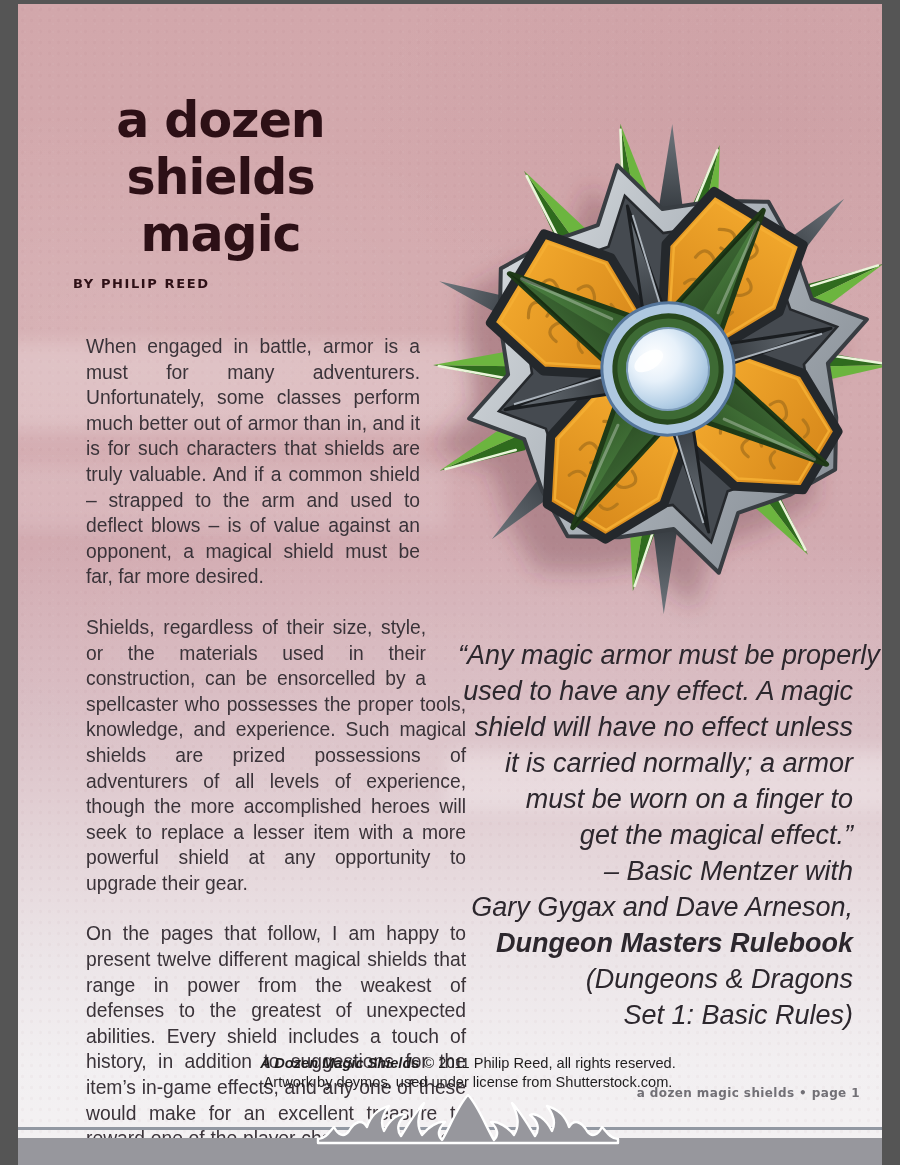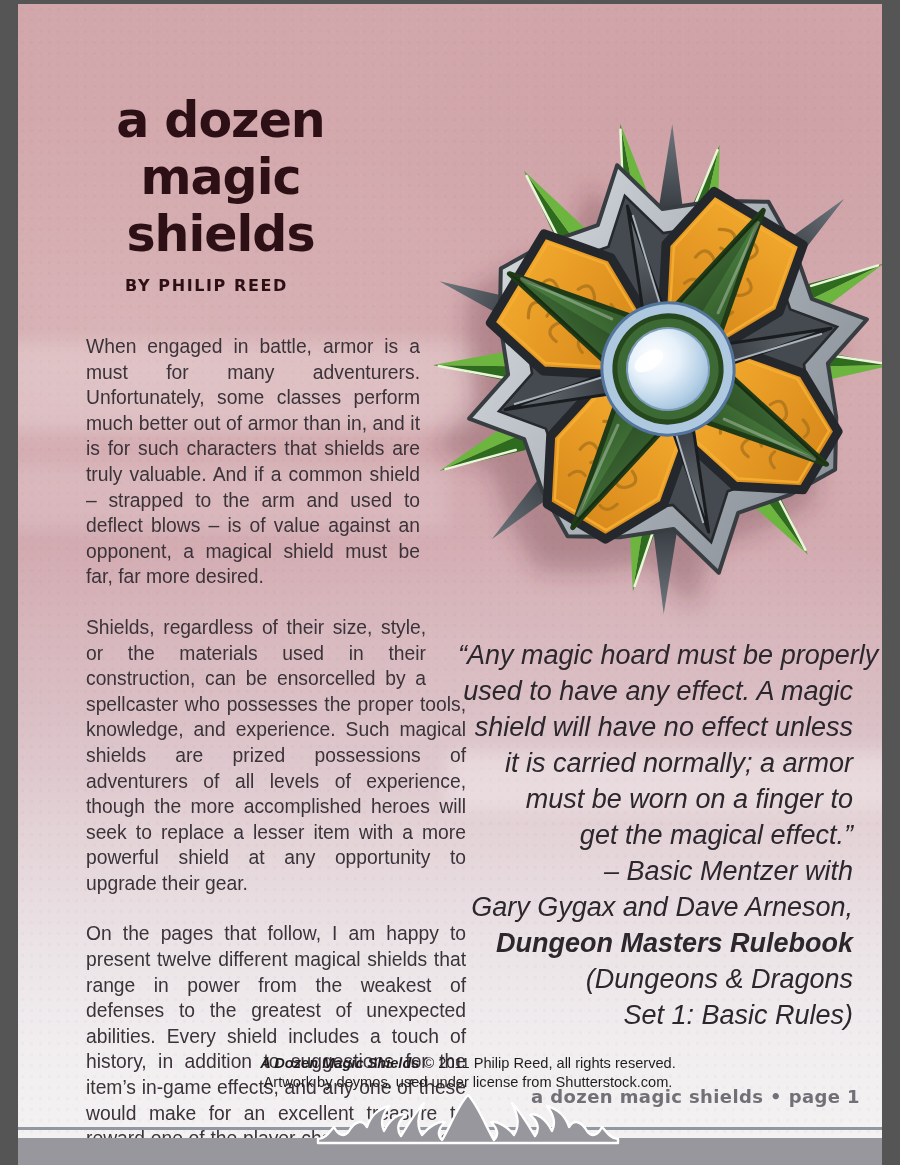--- a/index.html
+++ b/index.html
@@ -24,23 +24,23 @@
   .wash2{left:-20px;top:462px;width:450px;height:64px;background:rgba(255,255,255,0.14);}
   .wash3{left:430px;top:748px;width:480px;height:58px;background:rgba(255,255,255,0.30);}
 
   .title{
     position:absolute;left:55px;top:88px;width:295px;text-align:center;
     font-family:"DejaVu Sans","Liberation Sans",sans-serif;
     font-weight:800;font-size:49px;line-height:57px;letter-spacing:-1px;
     color:#2d1016;
   }
   .byline{
-    position:absolute;left:41px;top:272px;width:295px;text-align:center;
+    position:absolute;left:55px;top:272px;width:295px;
     font-family:"DejaVu Sans","Liberation Sans",sans-serif;
-    font-weight:bold;font-size:16px;letter-spacing:1.6px;color:#2d1016;
+    font-weight:bold;font-size:13px;letter-spacing:1.6px;color:#2d1016;
     text-transform:uppercase;
   }
   .bodycol{
     position:absolute;left:68px;top:330px;width:380px;
     font-size:19.3px;line-height:25.6px;color:#3a3339;
     text-align:justify;hyphens:auto;-webkit-hyphens:auto;
   }
   .bodycol p{margin:0 0 25px 0;}
   .bodycol p.narrow{margin-right:46px;}
   .wrapspacer{float:right;width:40px;height:56px;}
@@ -54,21 +54,21 @@
   .ql{white-space:nowrap;}
   .ql.bold{font-weight:bold;}
 
   .footer{
     position:absolute;left:0;top:1050px;width:900px;text-align:center;
     font-size:14.6px;line-height:19px;color:#1f1d1e;
   }
   .pagefoot{
     position:absolute;right:22px;top:1082px;text-align:center;
     font-family:"DejaVu Sans","Liberation Sans",sans-serif;
-    font-weight:800;font-size:18px;letter-spacing:.4px;color:#727076;
+    font-weight:800;font-size:12px;letter-spacing:.4px;color:#727076;
   }
   .art{position:absolute;left:395px;top:75px;width:505px;height:580px;}
   .bottomborder{position:absolute;left:0;top:1087px;width:900px;height:78px;}
 </style>
 </head>
 <body>
 
 <div id="page">
   <div class="texture"></div>
   <div class="wash wash1"></div>
@@ -196,34 +196,34 @@
         <circle r="66" fill="#aec8e0" stroke="#54759b" stroke-width="3"></circle>
         <circle r="53" fill="#3d6a34" stroke="#27481e" stroke-width="5"></circle>
         <circle r="41" fill="url(#orbGrad)" stroke="#7d9cba" stroke-width="2"></circle>
         <ellipse cx="-12" cy="-17" rx="16" ry="9" fill="rgba(255,255,255,0.85)" transform="rotate(-18)"></ellipse>
       </g>
     </g>
   </svg>
 
   <div class="title">
     <div>a dozen</div>
+    <div>shields</div>
     <div>magic</div>
-    <div>shields</div>
   </div>
   <div class="byline">by philip reed</div>
 
   <div class="bodycol">
     <p class="narrow">When engaged in battle, armor is a must for many adventurers. Unfortunately, some classes perform much better out of armor than in, and it is for such characters that shields are truly valuable. And if a common shield – strapped to the arm and used to deflect blows – is of value against an opponent, a magical shield must be far, far more desired.</p>
     <p><span class="wrapspacer"></span><span>Shields, regardless of their size, style, or the materials used in their construction, can be ensorcelled by a spellcaster who possesses the proper tools, knowledge, and experience. Such magical shields are prized possessions of adventurers of all levels of experience, though the more accomplished heroes will seek to replace a lesser item with a more powerful shield at any opportunity to upgrade their gear.</span></p>
     <p>On the pages that follow, I am happy to present twelve different magical shields that range in power from the weakest of defenses to the greatest of unexpected abilities. Every shield includes a touch of history, in addition to suggestions for the item’s in-game effects, and any one of these would make for an excellent treasure to reward one of the player characters the next time that the party discovers a treasure hoard.</p>
 
   </div>
 
   <div class="quote">
-    <div class="ql">“Any magic hoard must be properly</div>
+    <div class="ql">“Any magic armor must be properly</div>
     <div class="ql">used to have any effect. A magic</div>
     <div class="ql">shield will have no effect unless</div>
     <div class="ql">it is carried normally; a armor</div>
     <div class="ql">must be worn on a finger to</div>
     <div class="ql">get the magical effect.”</div>
     <div class="ql">– Basic Mentzer with</div>
     <div class="ql">Gary Gygax and Dave Arneson,</div>
     <div class="ql bold">Dungeon Masters Rulebook</div>
     <div class="ql">(Dungeons &amp; Dragons</div>
     <div class="ql">Set 1: Basic Rules)</div>

